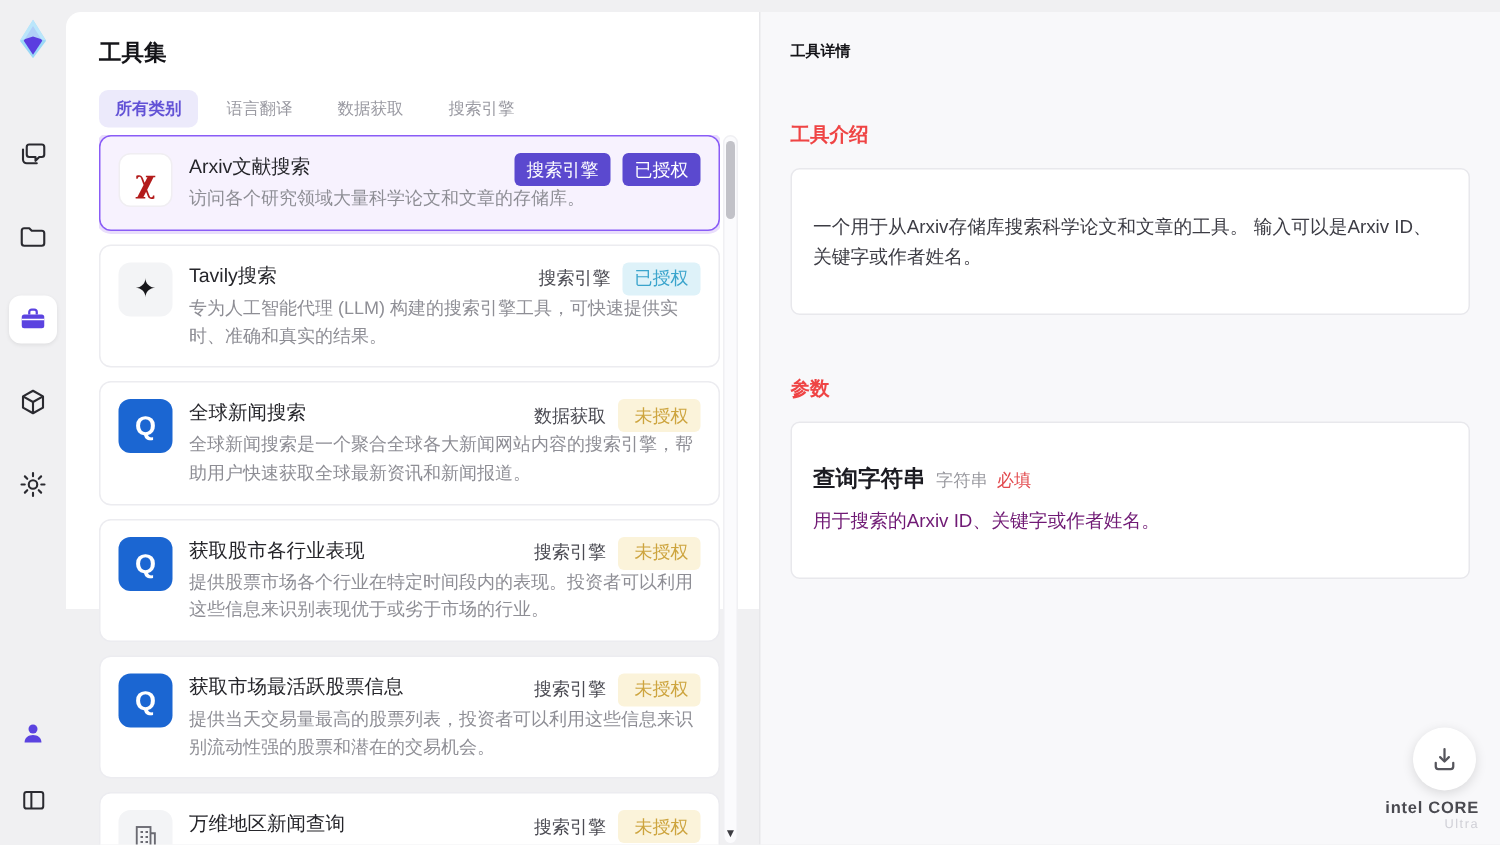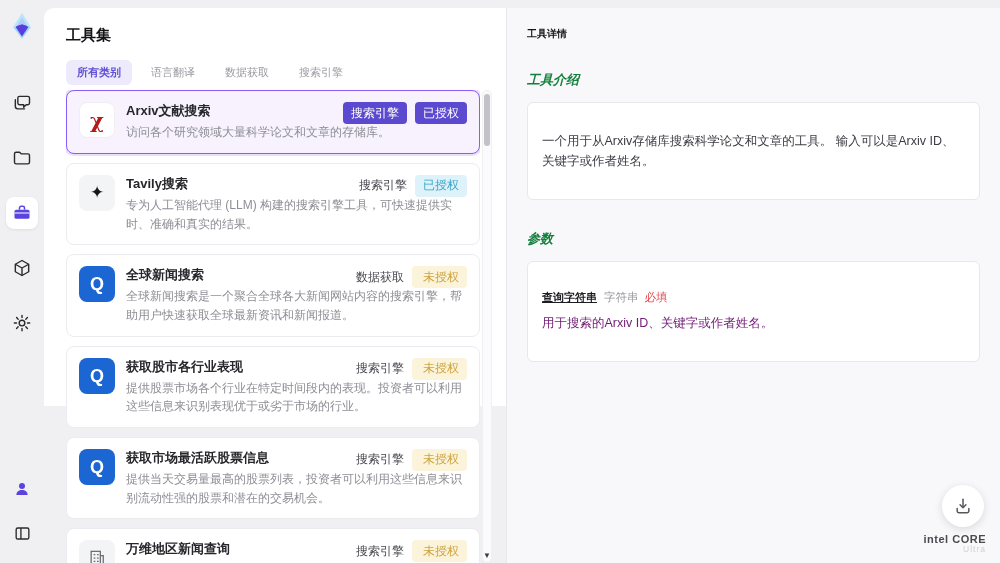--- a/index.html
+++ b/index.html
@@ -56,21 +56,21 @@
   }
   .icon-arxiv { background:#ffffff; border:1px solid #f0eef2; }
   .arxiv-glyph { font-family:"DejaVu Serif", serif; font-size:21px; font-weight:bold; color:#b31b1b; line-height:1; }
   .icon-tavily { background:#f3f4f6; }
   .tavily-glyph { font-size:17px; color:#17171b; line-height:1; }
   .icon-news { background:#1b66d2; }
   .news-glyph { font-size:18px; font-weight:bold; color:#ffffff; line-height:1; }
   .icon-building { background:#f3f4f6; }
 
   .tool-body { flex:1; min-width:0; padding-right:2px; }
-  .tool-title { font-size:13px; font-weight:bold; color:#26262b; line-height:1.4; }
+  .tool-title { font-size:13px; font-weight:normal; color:#26262b; line-height:1.4; }
   .tool-desc { font-size:12px; color:#8e8e95; line-height:1.55; margin-top:3px; }
   .tool-tags { position:absolute; top:11px; right:12px; display:flex; gap:8px; align-items:center; }
   .cat-text { font-size:12px; color:#4a4a52; }
   .badge { font-size:12px; padding:2.5px 8px; border-radius:4px; white-space:nowrap; }
   .badge.purple { background:#5b49cf; color:#ffffff; }
   .badge.cyan { background:#def2f9; color:#3aa4cc; }
   .badge.yellow { background:#fbf3da; color:#cda43e;padding-left:11px; }
 
   
   .scrollbar {
@@ -79,28 +79,28 @@
   }
   .scroll-thumb { position:absolute; left:1px; top:3px; width:6px; height:52px; border-radius:3px; background:#c2c2c8; cursor:pointer; }
   .scroll-down { position:absolute; left:0; bottom:2px; width:8px; text-align:center; font-size:8px; color:#3c3c42; cursor:pointer; }
 
   
   .detail-panel {
     position:absolute; left:506px; top:8px; width:494px; height:555px;
     background:#f8f8fa; border-left:1px solid #e7e7ea; padding:19px 20px;
   }
   .detail-title { font-size:10px; font-weight:bold; color:#141418; }
-  .section-heading { font-size:13px; font-weight:bold; color:#15803d; margin-top:30px;font-style:italic; }
+  .section-heading { font-size:13px; font-weight:bold; color:#ef4444; margin-top:40px; }
   .intro-box, .param-box {
     margin-top:13px; background:#ffffff; border:1px solid #e8e8ec;
     border-radius:6px; padding:28px 14px;
   }
   .intro-text { font-size:12.5px; color:#3c3c44; line-height:1.6; }
   .param-head { display:flex; align-items:baseline; }
-  .param-name { font-size:11px; font-weight:bold; color:#1c1c22;text-decoration:underline; }
+  .param-name { font-size:15px; font-weight:bold; color:#1c1c22; }
   .param-type { font-size:11.5px; color:#98989e; margin-left:7px; }
   .param-required { font-size:11.5px; color:#e2494d; margin-left:6px; }
   .param-desc { font-size:12.5px; color:#701a75; margin-top:9px; line-height:1.5; }
 
   
   .fab {
     position:absolute; right:16px; bottom:36px; width:42px; height:42px;
     border-radius:50%; background:#ffffff; box-shadow:0 2px 8px rgba(0,0,0,.13);
     display:flex; align-items:center; justify-content:center; cursor:pointer;
   }

